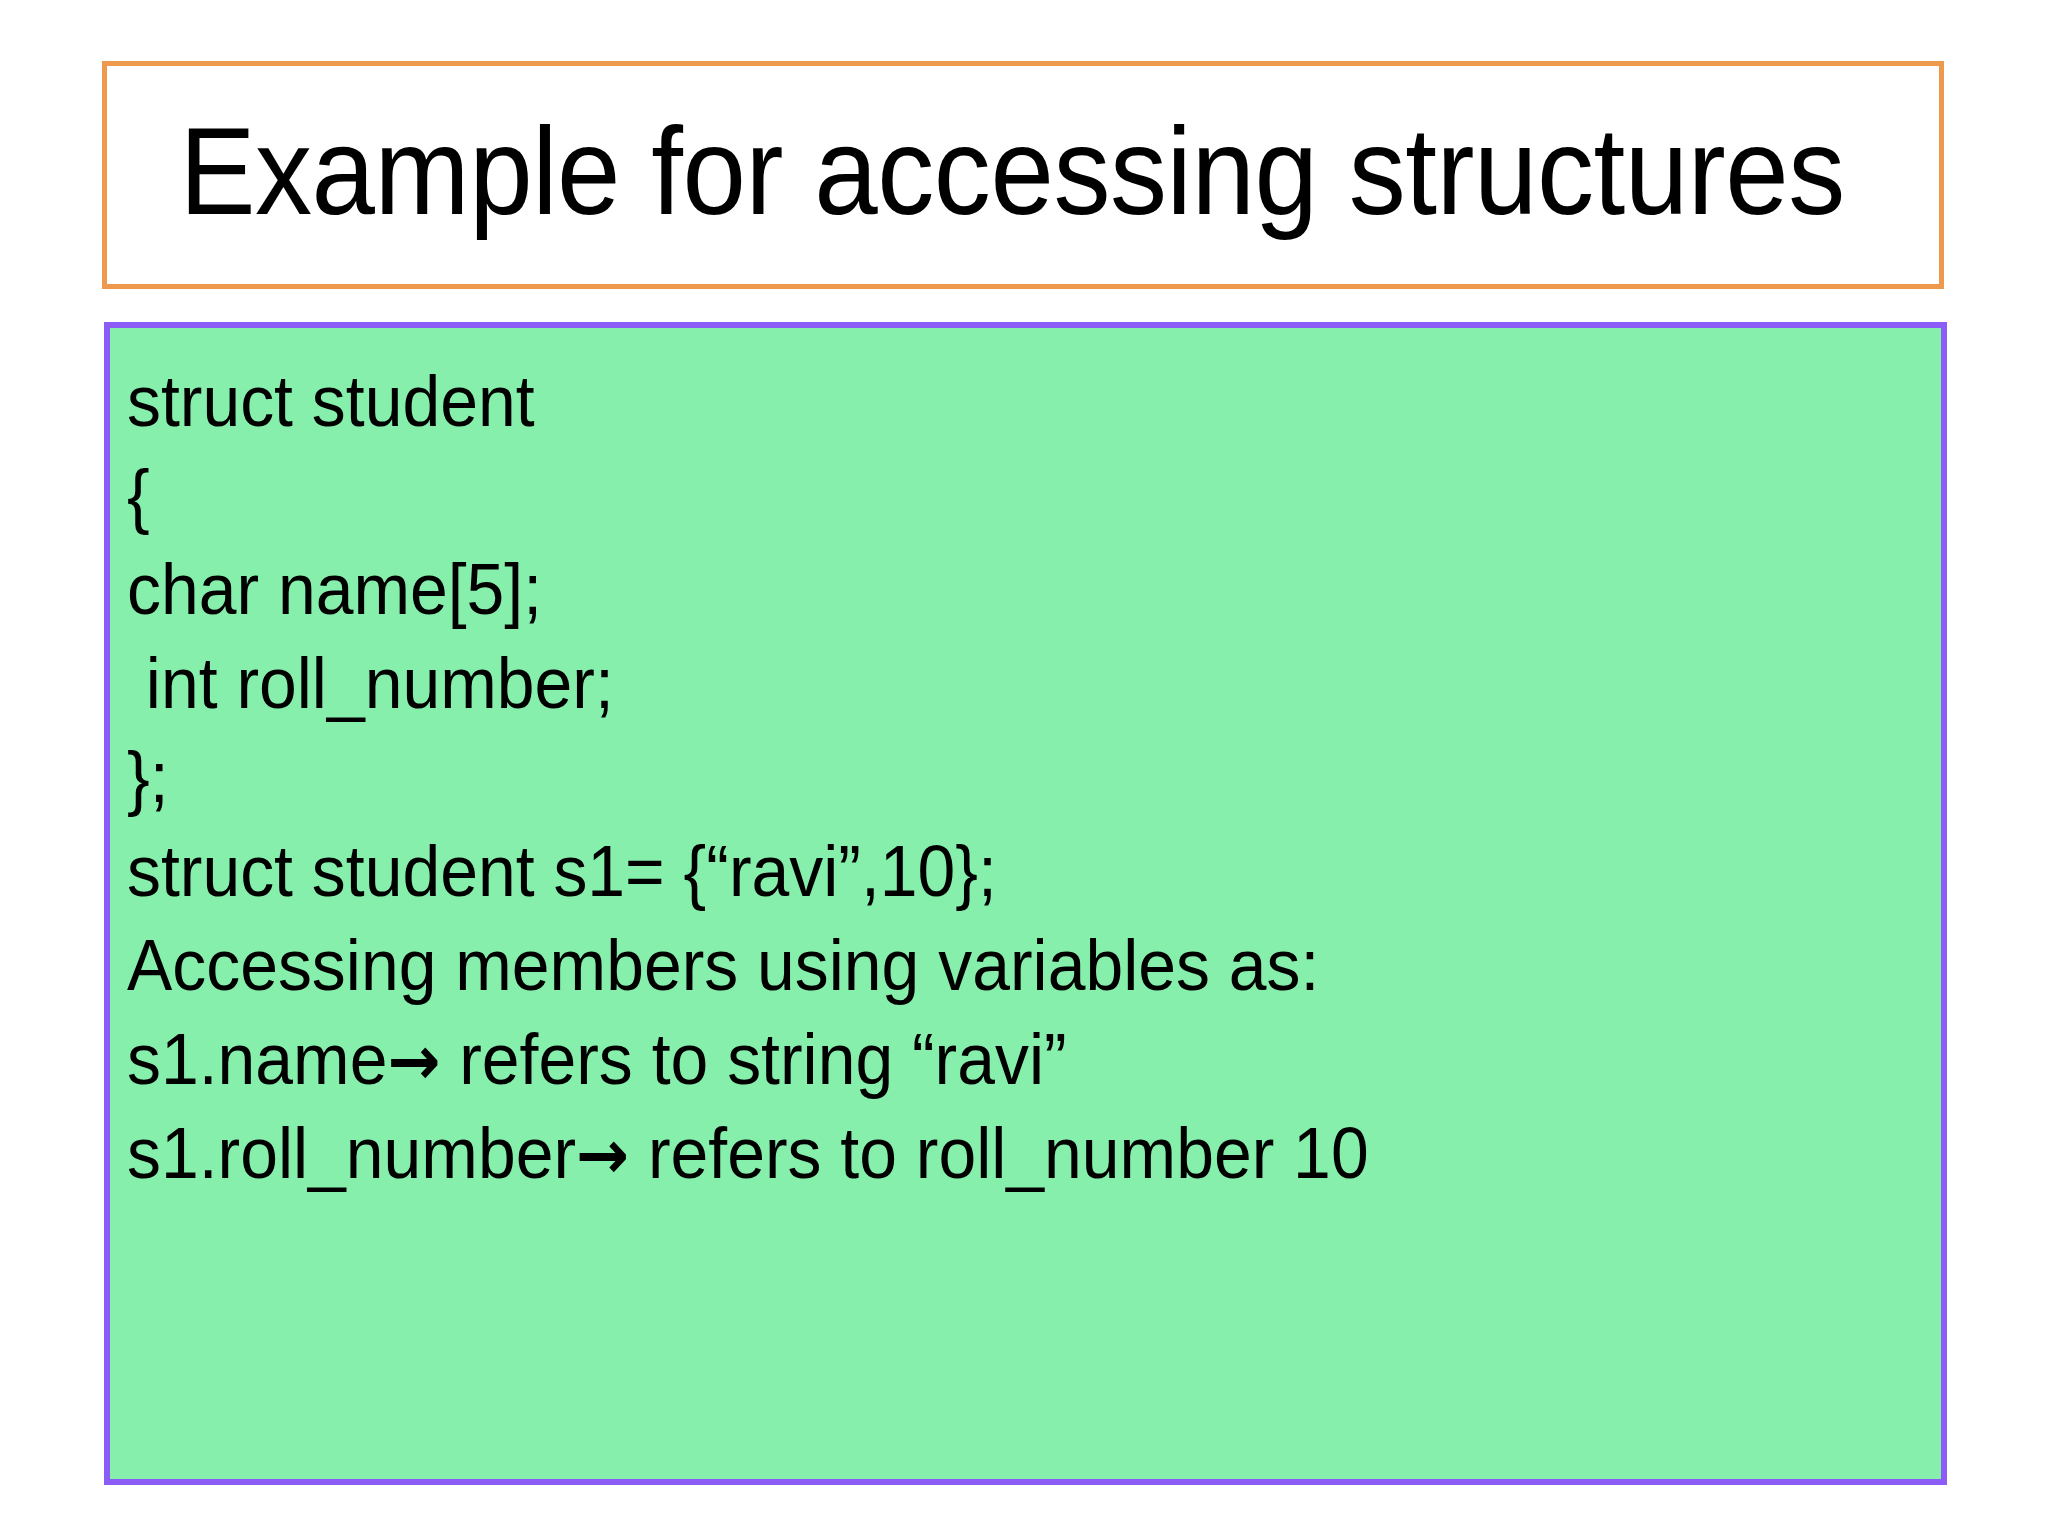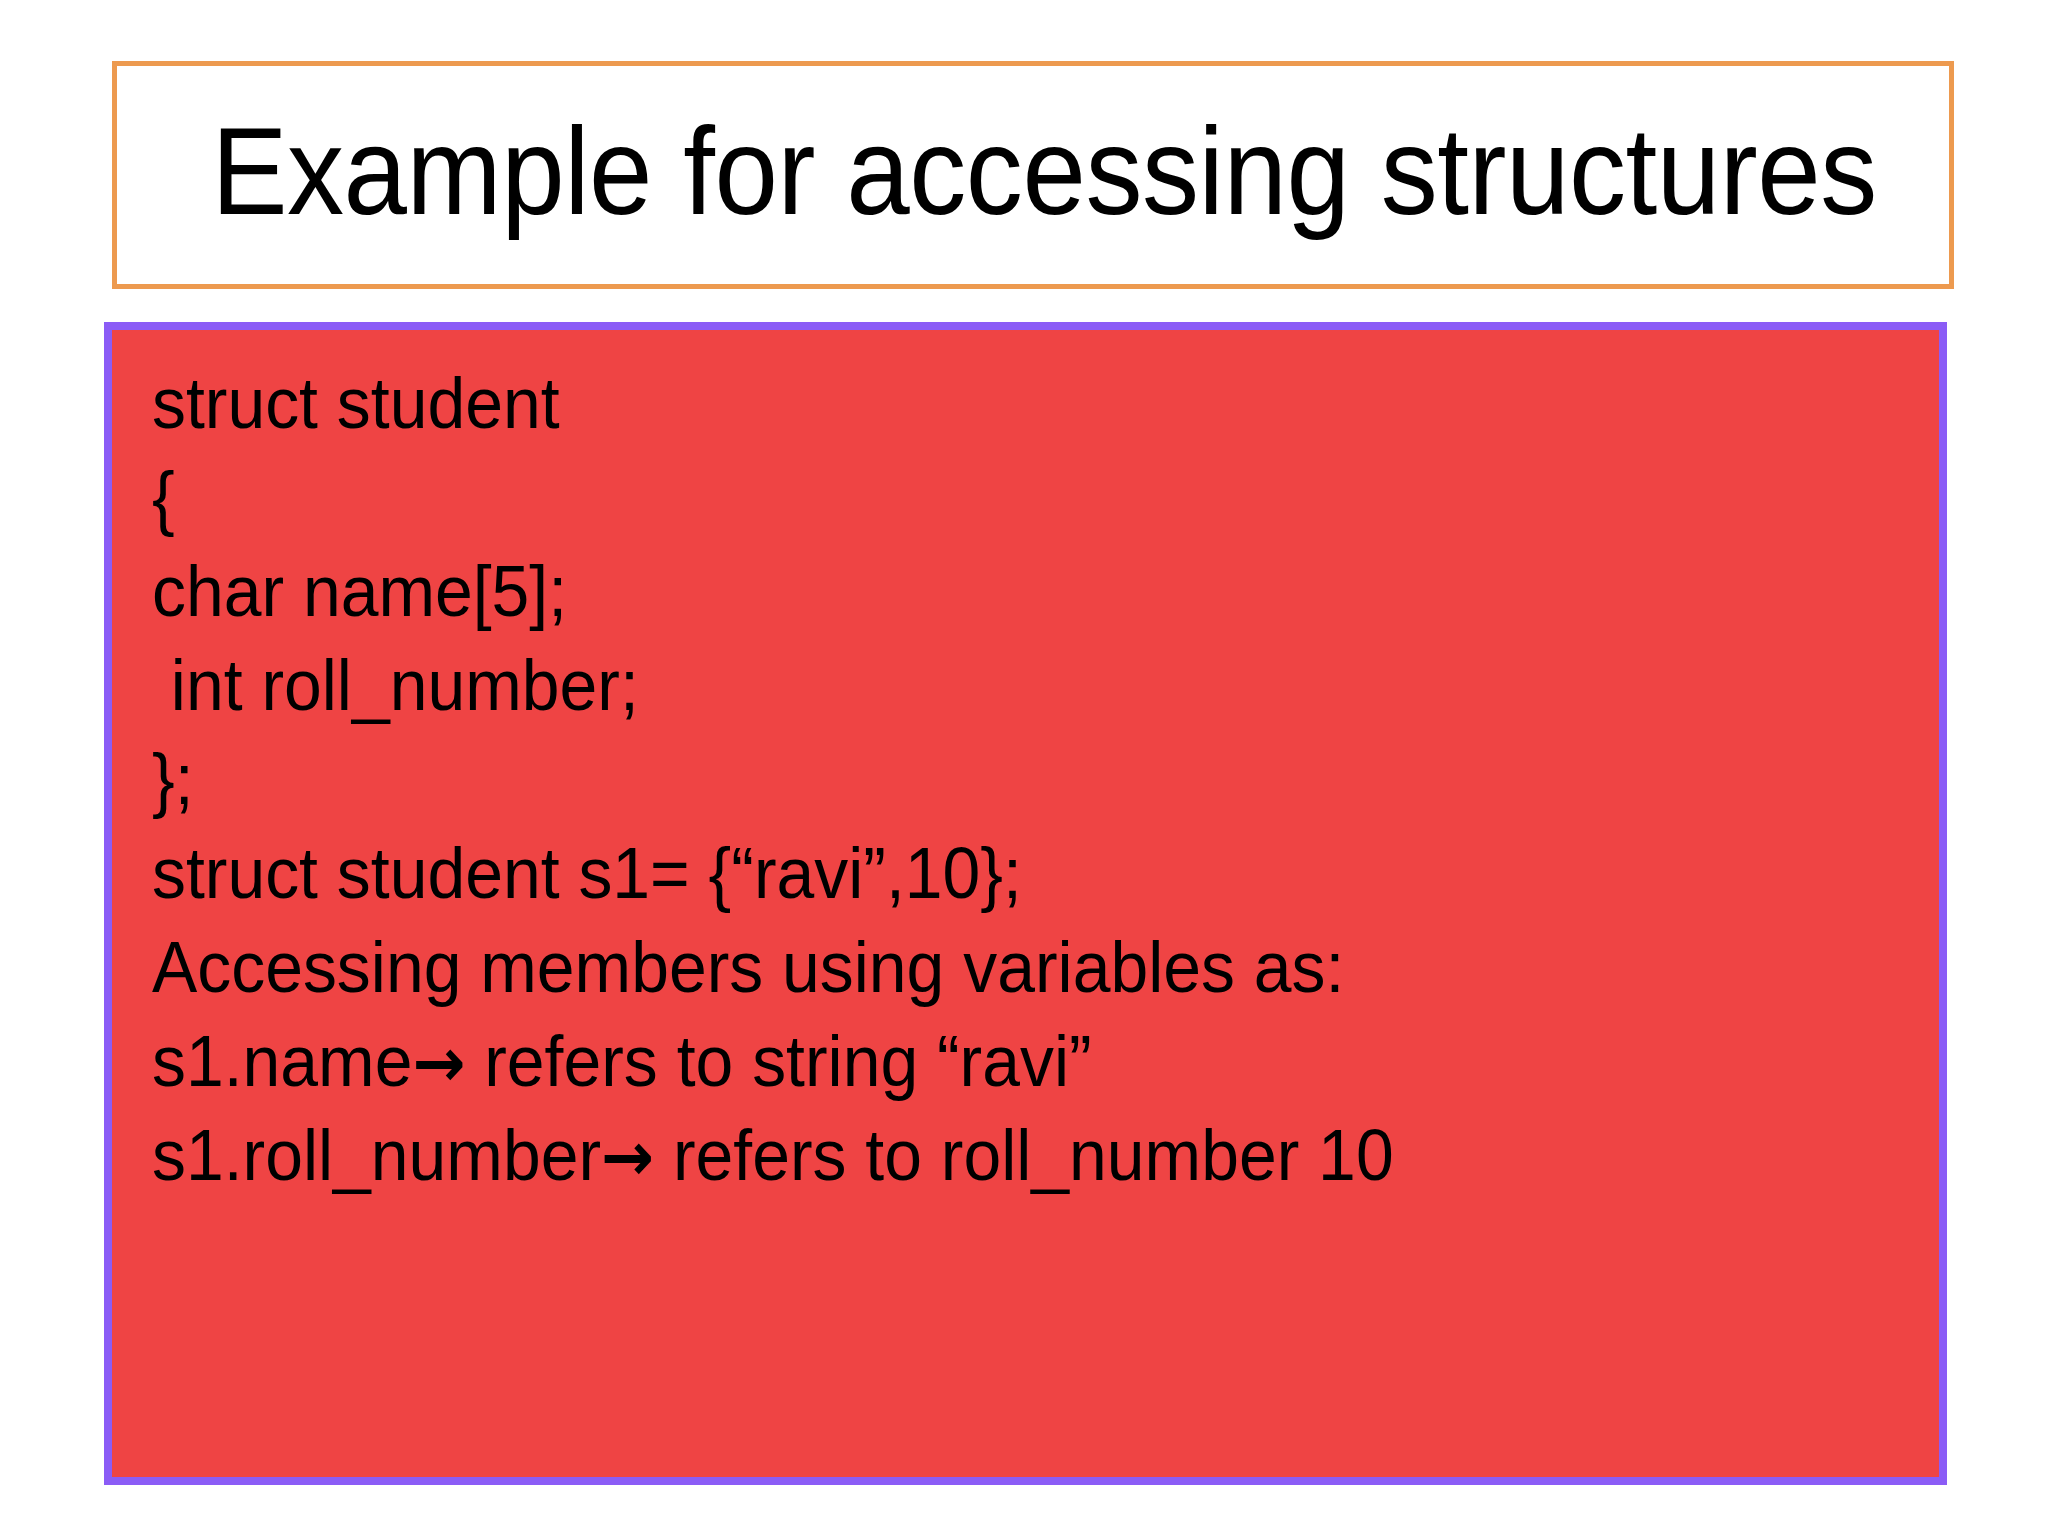--- a/index.html
+++ b/index.html
@@ -18,30 +18,30 @@
   #slide {
     position: relative;
     width: 2048px;
     height: 1536px;
     background: #ffffff;
   }
 
   
   #title-box {
     position: absolute;
-    left: 112px;
+    left: 102px;
     top: 61px;
     width: 1842px;
     height: 228px;
     box-sizing: border-box;
     border: 5px solid #ED9A4F;
     background: #ffffff;
     display: flex;
     align-items: center;
-    justify-content: flex-end;
+    justify-content: flex-start;
   }
   #title-text {
     font-family: "Liberation Sans Narrow", "Liberation Sans", sans-serif;
     font-size: 124px;
     line-height: 1.0;
     color: #000000;
     white-space: nowrap;
     transform: scaleX(0.92);
     transform-origin: center center;
     letter-spacing: -0.5px;
@@ -49,23 +49,23 @@
   }
 
   
   #body-box {
     position: absolute;
     left: 104px;
     top: 322px;
     width: 1843px;
     height: 1163px;
     box-sizing: border-box;
-    border: 8px solid #8b5cf6;
-    background: #ef4444;
-    padding: 26px 20px 20px 40px;
+    border: 6px solid #8b5cf6;
+    background: #86efac;
+    padding: 26px 20px 20px 17px;
   }
   #body-lines {
     display: block;
   }
   .body-line {
     font-family: "Liberation Sans Narrow", "Liberation Sans", sans-serif;
     font-size: 73px;
     line-height: 94px;
     color: #000000;
     white-space: pre;

